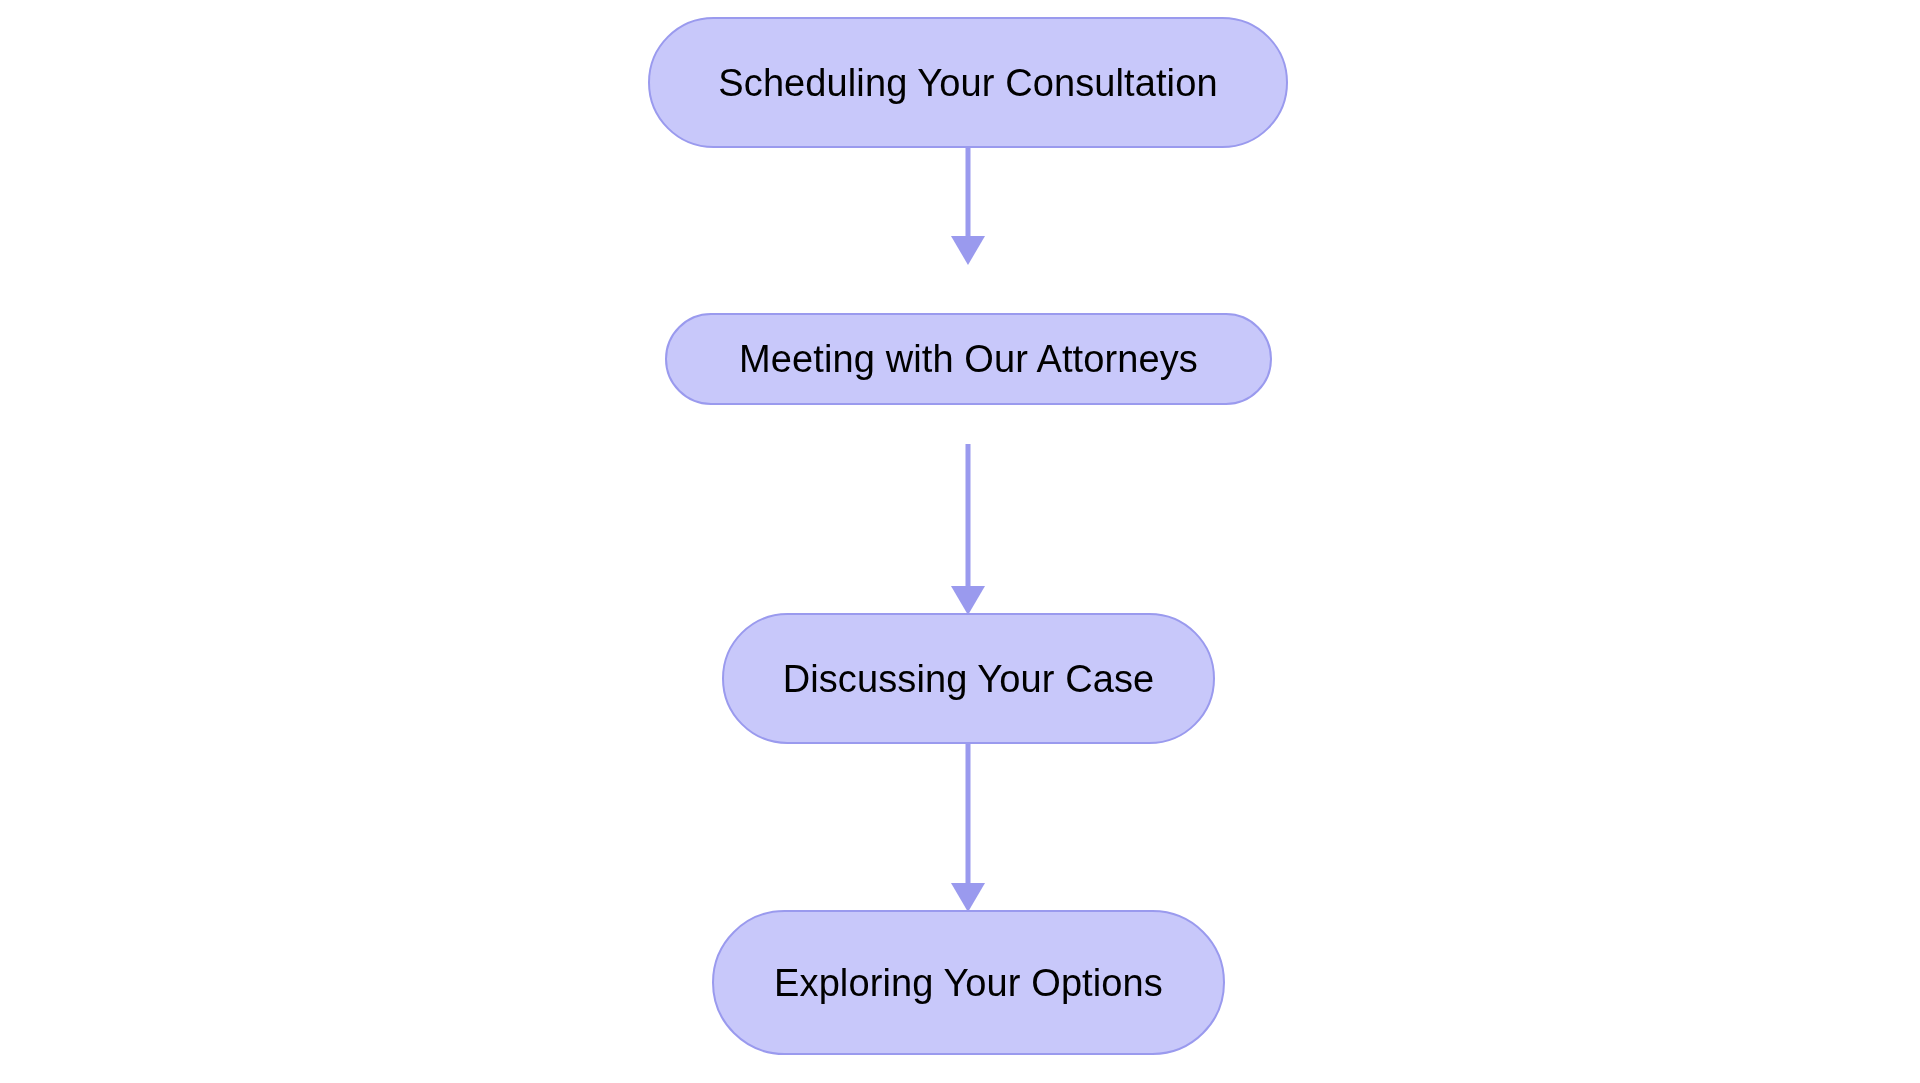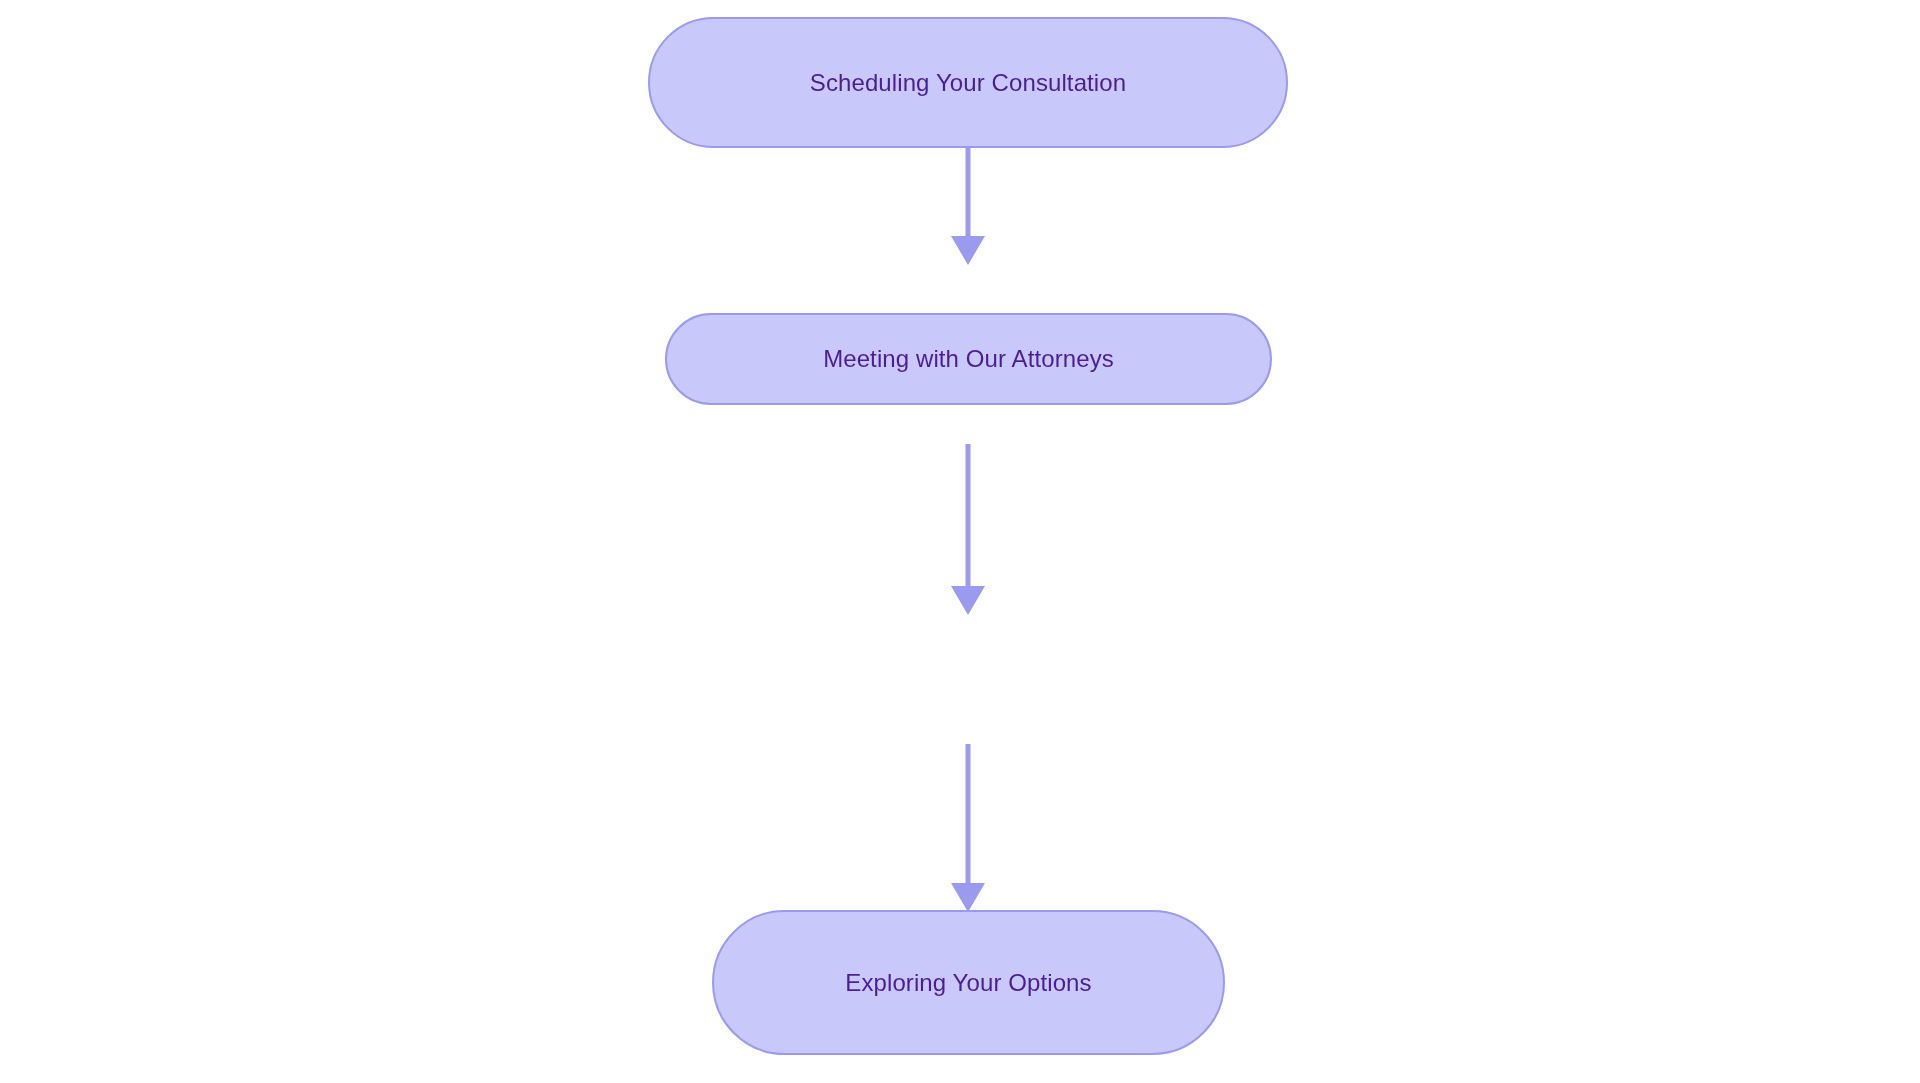--- a/index.html
+++ b/index.html
@@ -28,24 +28,24 @@
     display: flex;
     align-items: center;
     justify-content: center;
     background: #c8c8fa;
     border: 2px solid #9a9aee;
     border-radius: 999px;
     z-index: 2;
   }
   .node-label {
     font-family: "Liberation Sans", sans-serif;
-    font-size: 24px;
+    font-size: 38px;
     font-weight: 400;
     letter-spacing: 0.1px;
-    color: #4c1d95;
+    color: #000000;
     white-space: nowrap;
     line-height: 1;
     user-select: none;
   }
 
   
   #node-1 { left: 648px; top: 17px;  width: 640px; height: 131px; }
   #node-2 { left: 665px; top: 313px; width: 607px; height: 92px; }
   #node-3 { left: 722px; top: 613px; width: 493px; height: 131px; }
   #node-4 { left: 712px; top: 910px; width: 513px; height: 145px; justify-content: center; }
@@ -99,20 +99,23 @@
 
   <div class="node" id="node-2">
     <span class="node-label">Meeting with Our Attorneys</span>
   </div>
 
   <div class="edge" id="edge-2">
     <div class="edge-line"></div>
     <div class="edge-arrow"></div>
   </div>
 
+  <div class="node" id="node-3">
+    <span class="node-label">Discussing Your Case</span>
+  </div>
 
   <div class="edge" id="edge-3">
     <div class="edge-line"></div>
     <div class="edge-arrow"></div>
   </div>
 
   <div class="node" id="node-4">
     <span class="node-label">Exploring Your Options</span>
   </div>
 

